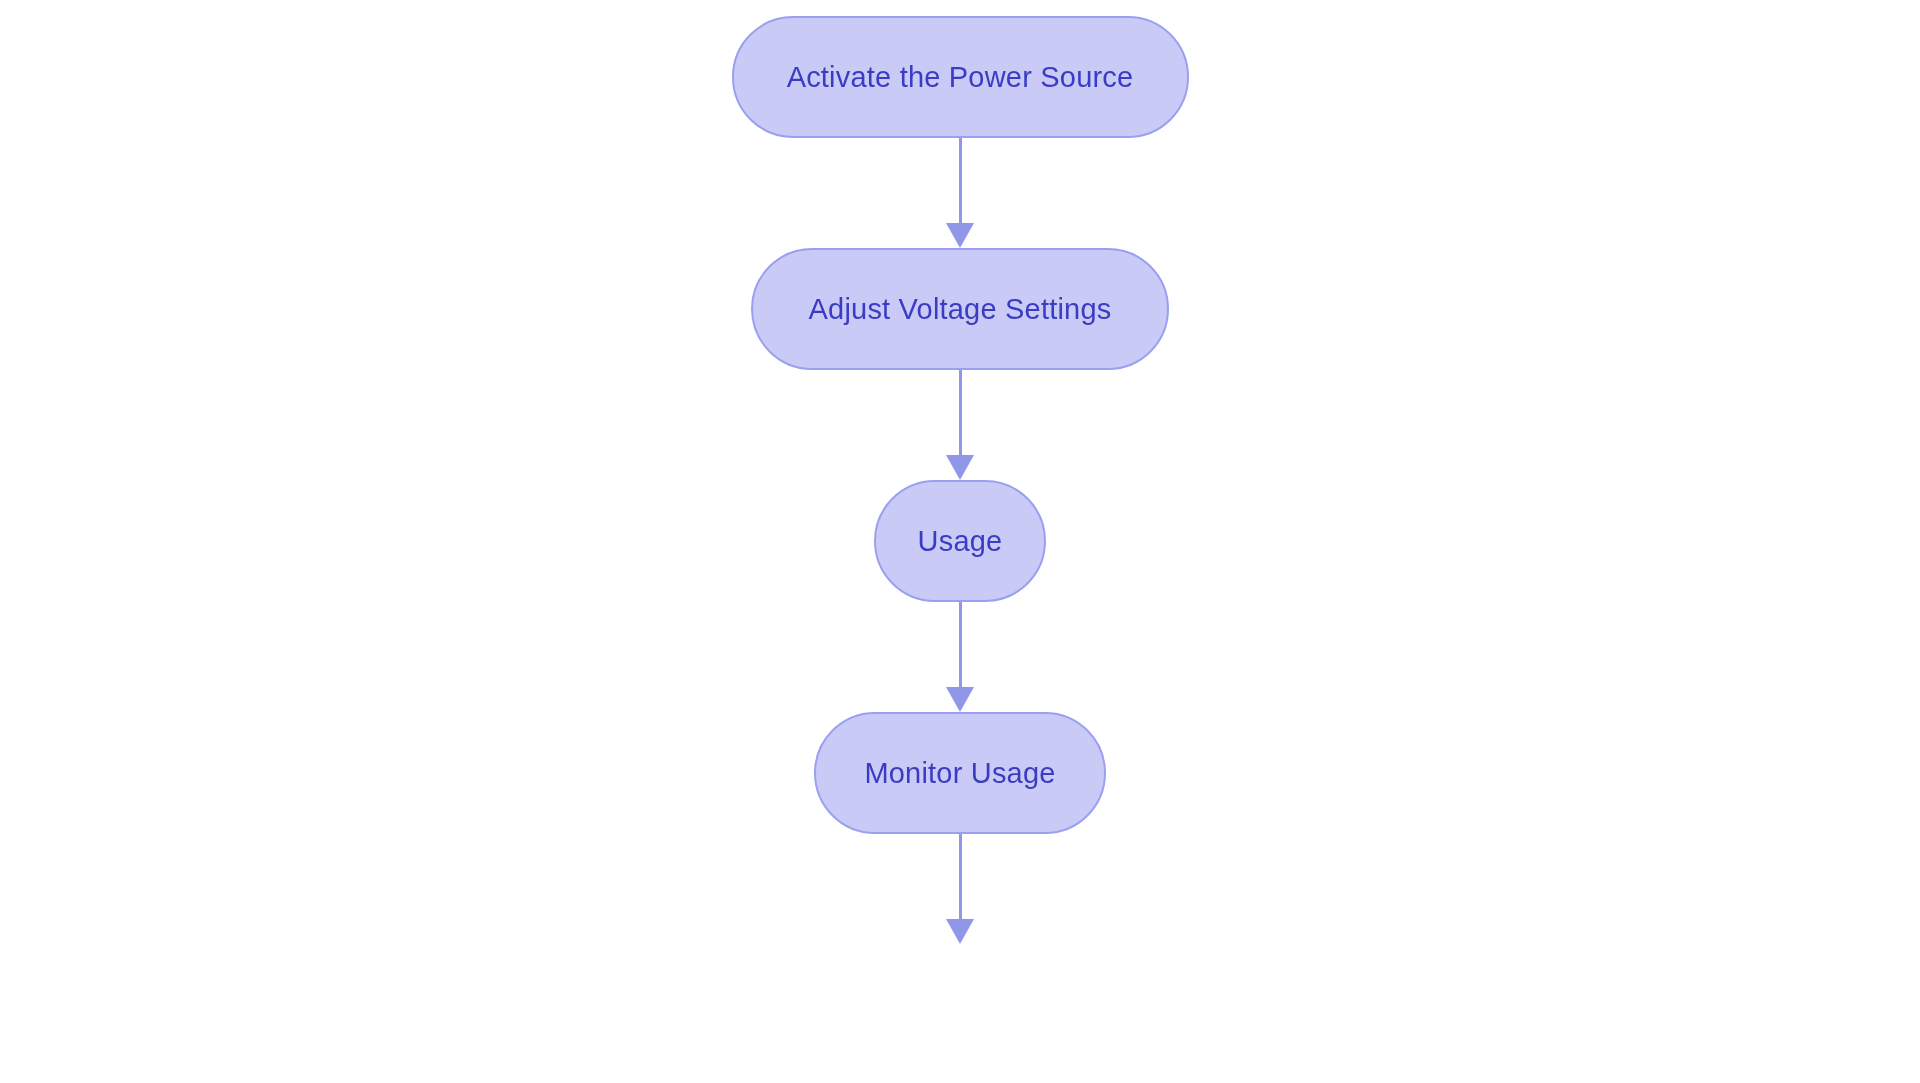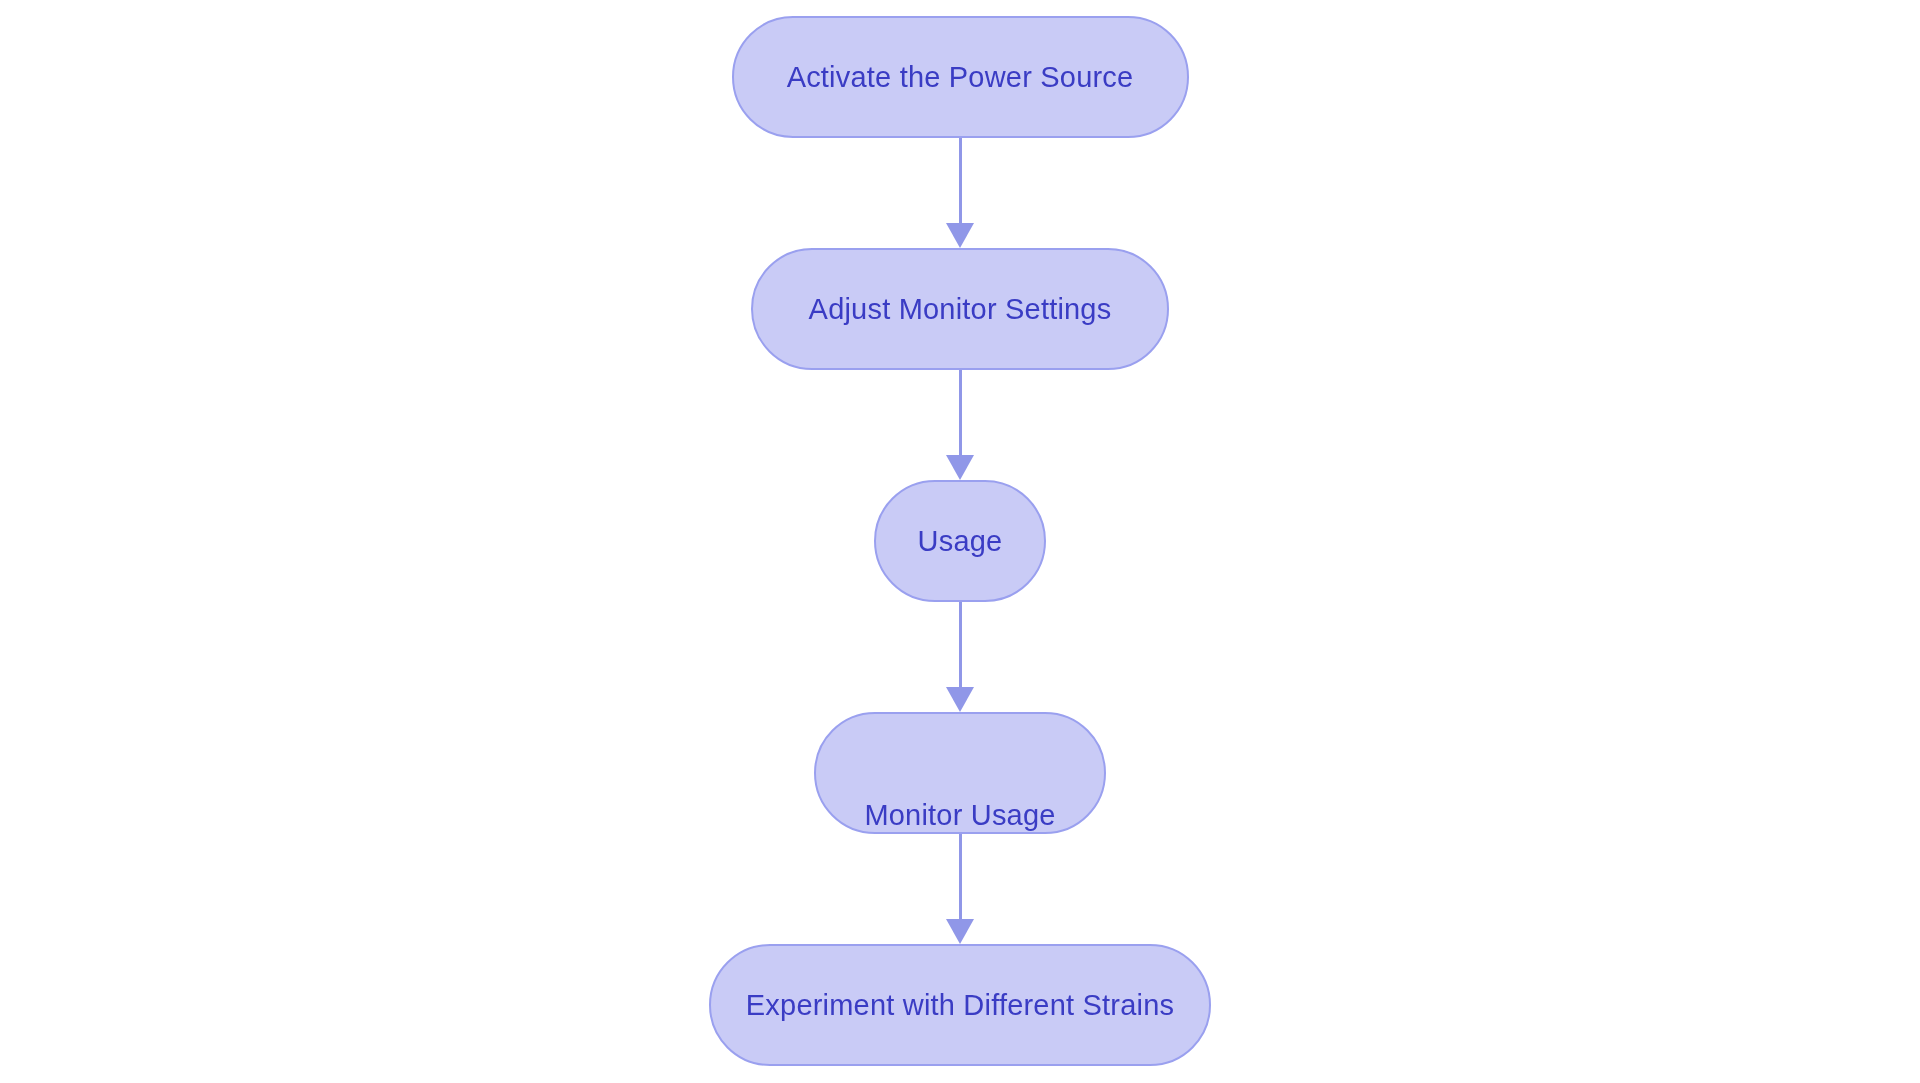--- a/index.html
+++ b/index.html
@@ -36,21 +36,21 @@
     align-items: center;
     justify-content: center;
     color: var(--node-text);
     font-size: 29px;
     letter-spacing: 0.2px;
     flex-shrink: 0;
   }
   .node-1 { width: 457px; }
   .node-2 { width: 418px; }
   .node-3 { width: 172px; }
-  .node-4 { width: 292px; align-items: flex-end; }
+  .node-4 { width: 292px; }
   .node-5 { width: 502px; }
   .connector {
     height: 110px;
     width: 30px;
     display: flex;
     flex-direction: column;
     align-items: center;
     flex-shrink: 0;
   }
   .connector .line {
@@ -75,21 +75,21 @@
   <div class="node node-1">
     <span>Activate the Power Source</span>
   </div>
 
   <div class="connector">
     <div class="line"></div>
     <div class="head"></div>
   </div>
 
   <div class="node node-2">
-    <span>Adjust Monitor Settings</span>
+    <span>Adjust Voltage Settings</span>
   </div>
 
   <div class="connector">
     <div class="line"></div>
     <div class="head"></div>
   </div>
 
   <div class="node node-3">
     <span>Usage</span>
   </div>
@@ -101,17 +101,14 @@
 
   <div class="node node-4">
     <span>Monitor Usage</span>
   </div>
 
   <div class="connector">
     <div class="line"></div>
     <div class="head"></div>
   </div>
 
-  <div class="node node-5">
-    <span>Experiment with Different Strains</span>
-  </div>
 
 </div>
 
 </body></html>

